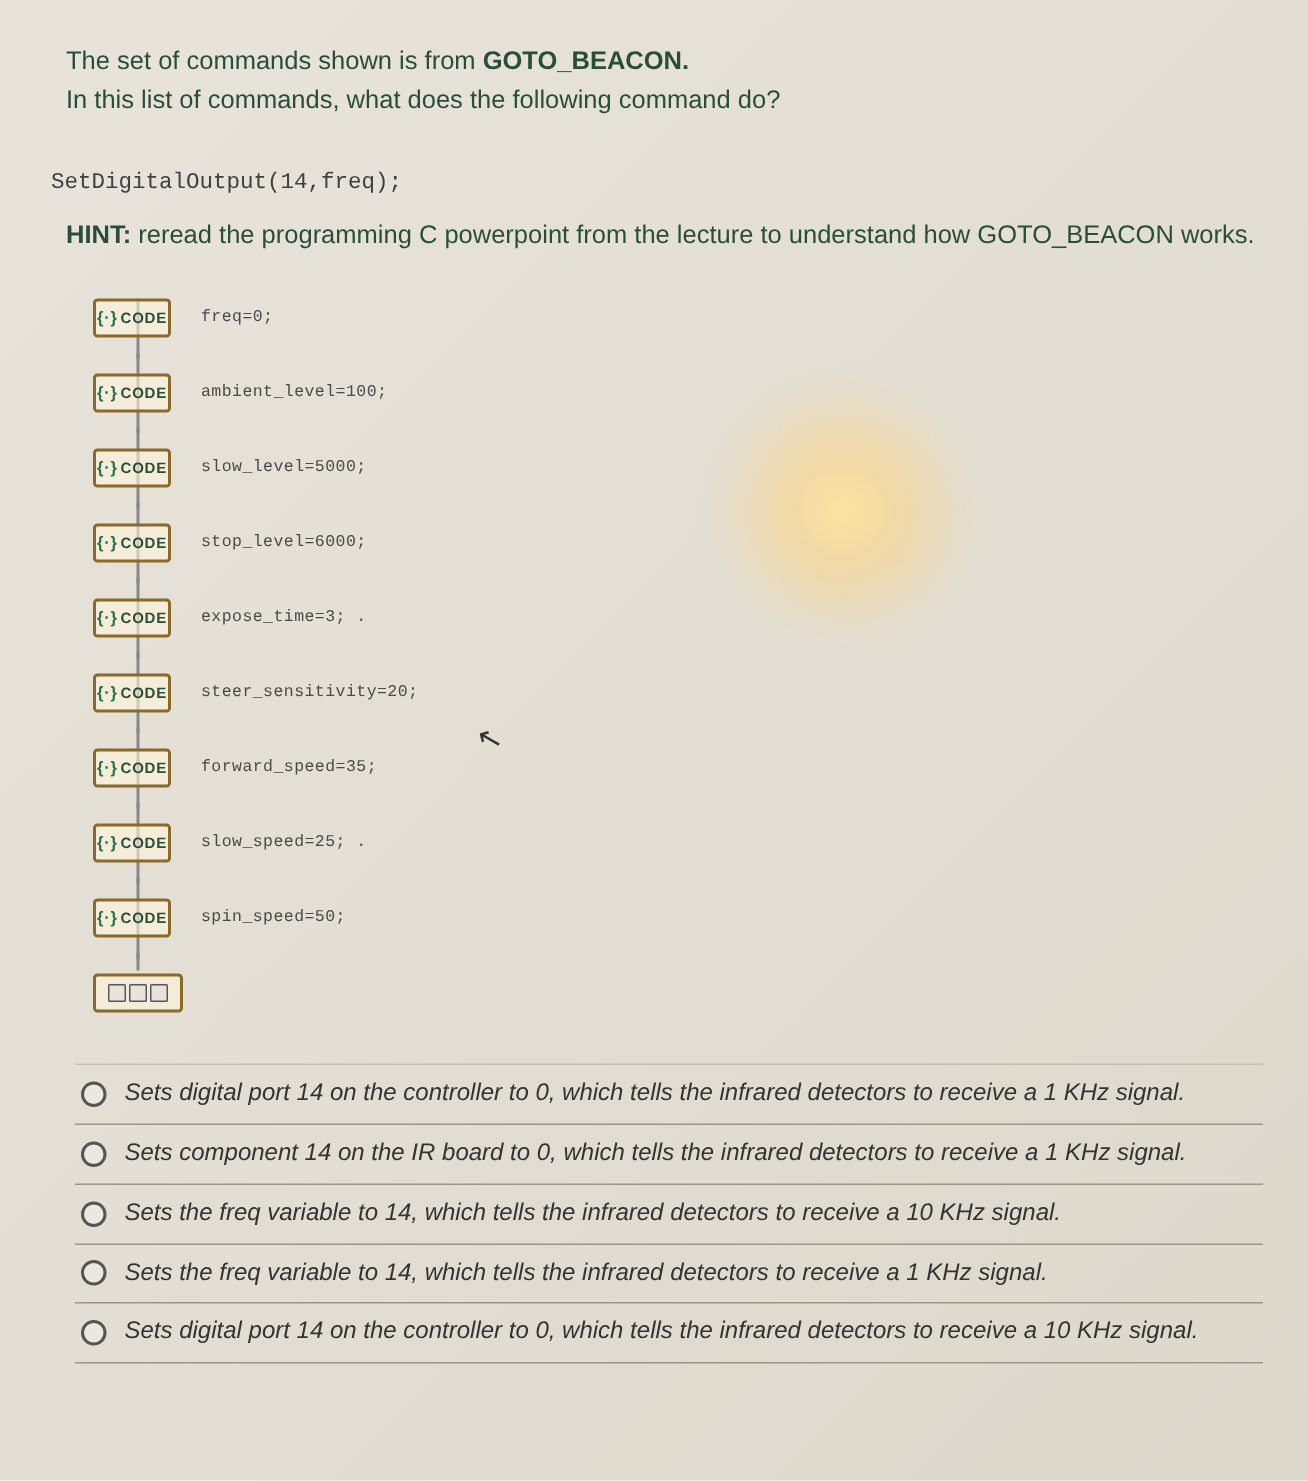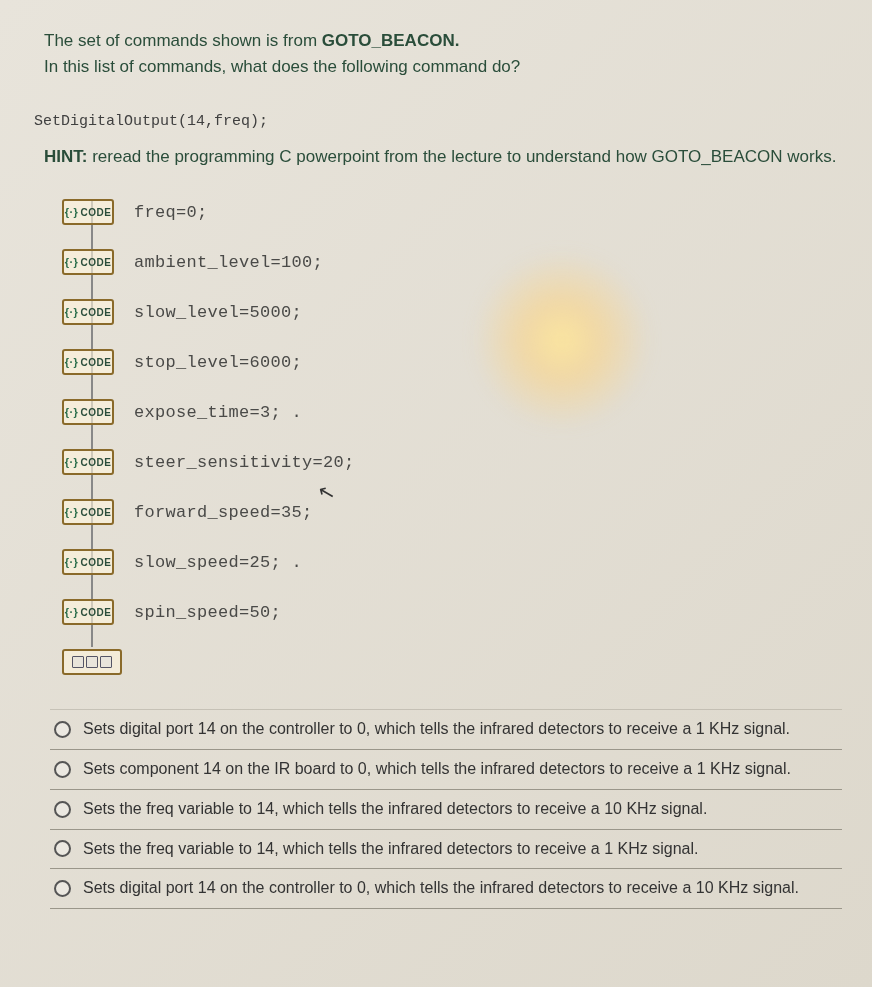--- a/index.html
+++ b/index.html
@@ -83,36 +83,36 @@
     z-index: 2;
   }
   .mini-icon {
     width: 12px; height: 12px;
     border: 1px solid #556;
     border-radius: 1px;
     background: #e8e4db;
   }
   .code-text {
     font-family: "Courier New", monospace;
-    font-size: 17px;
+    font-size: 11px;
     color: #4a4a48;
     margin-left: 20px;
     letter-spacing: 0.3px;
   }
   .code-text.bold { font-weight: 700; color: #3a3a38; }
   .cursor-arrow {
     position: absolute;
     left: 318px;
     top: 480px;
     font-size: 20px;
     color: #333;
     transform: rotate(-15deg);
     pointer-events: none;
   }
-  .answers { margin-top: 22px; padding-left: 6px; }
+  .answers { margin-top: 22px; padding-left: 6px; font-style: italic; }
   .answer-row {
     display: flex;
     align-items: center;
     border-bottom: 1px solid #9a968a;
     padding: 9px 4px;
     gap: 12px;
     cursor: pointer;
   }
   .answer-row:first-child { border-top: 1px solid rgba(154,150,138,0.4); }
   .radio {

